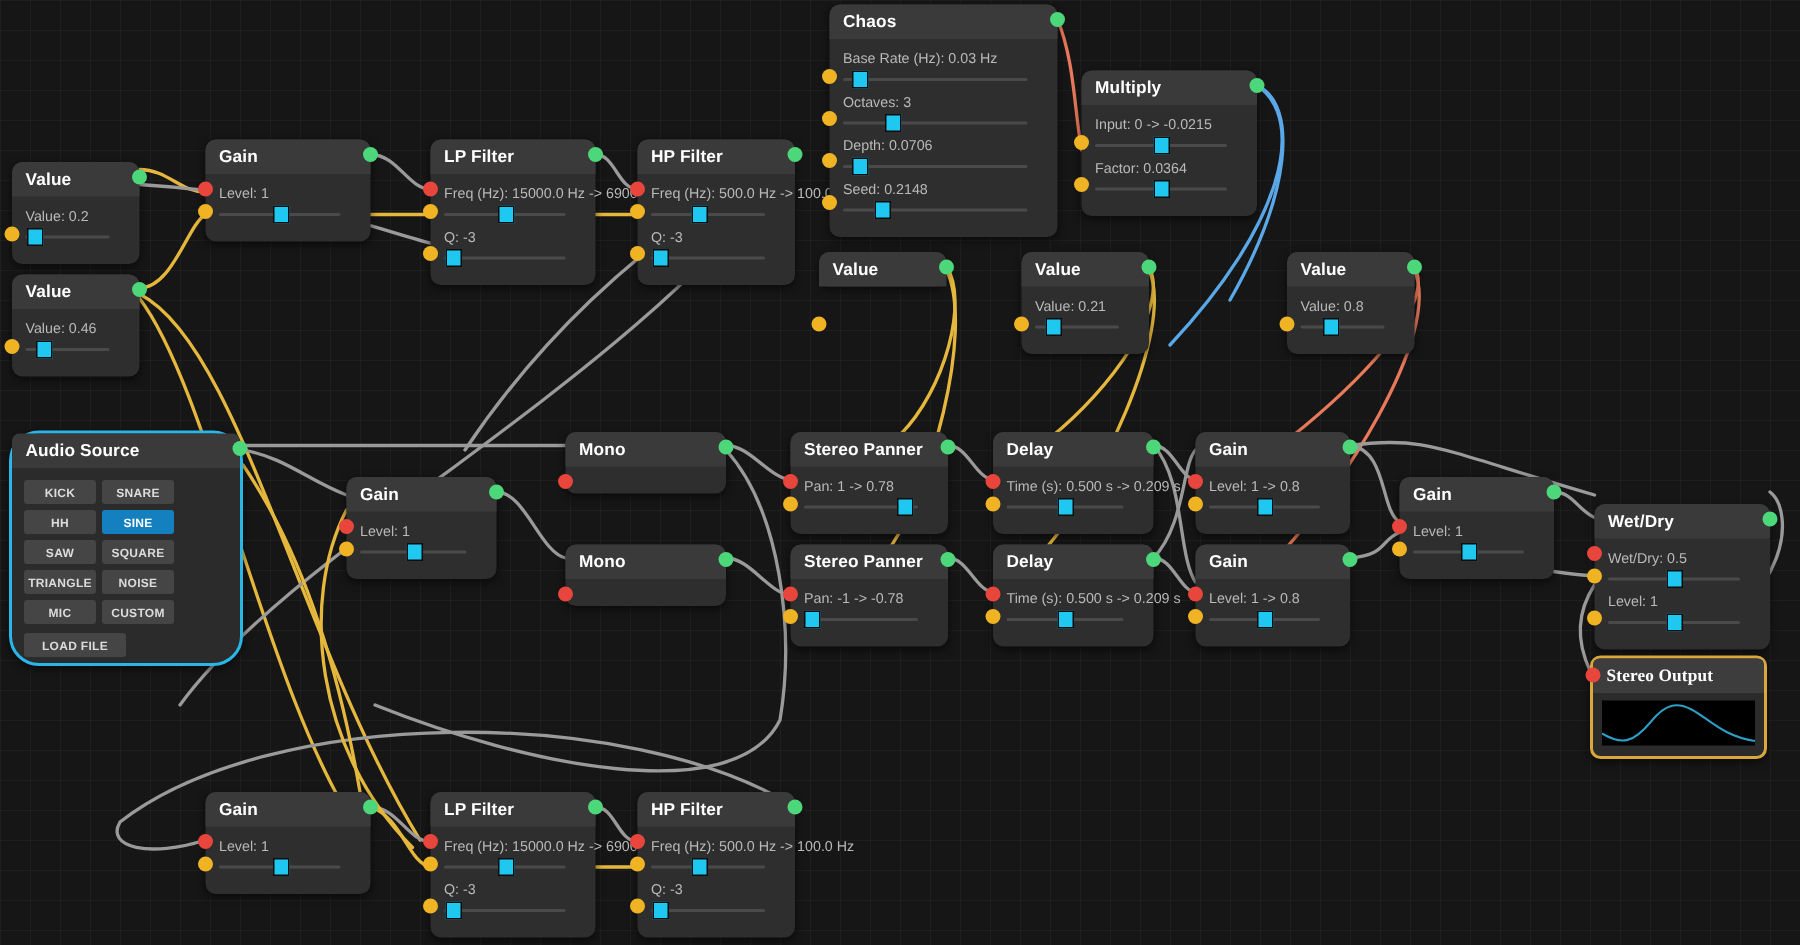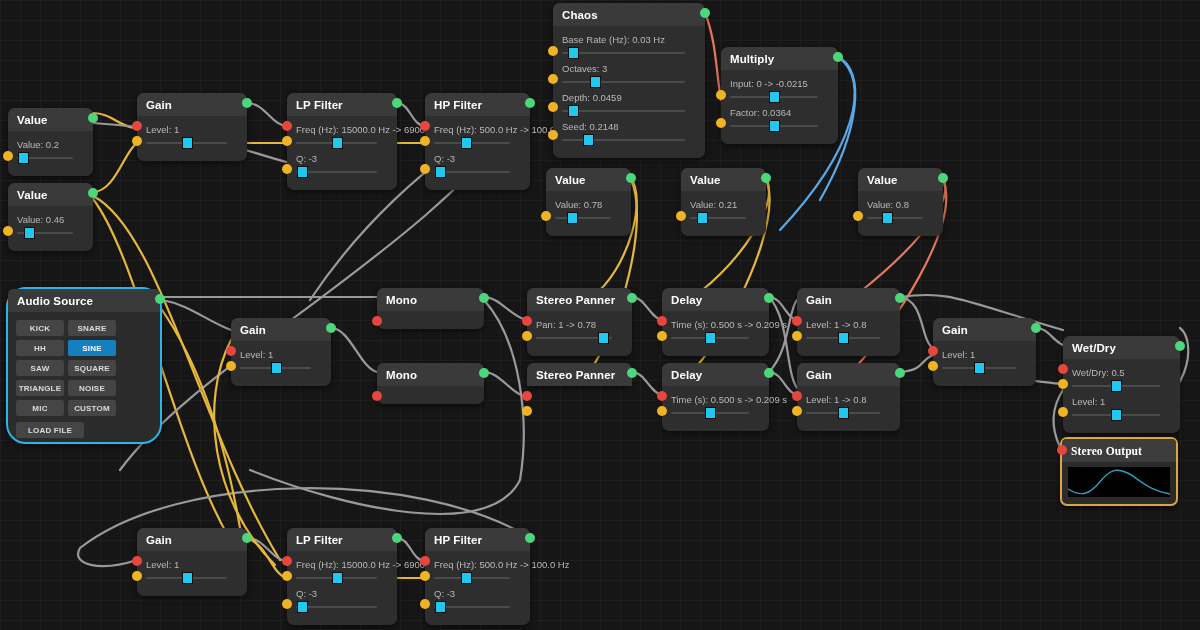--- a/index.html
+++ b/index.html
@@ -265,21 +265,21 @@
             </div>
           </div>
           <div class="param">
             <div class="param-label">Octaves: 3</div>
             <div class="slider">
               <div class="slider-track"></div>
               <div class="slider-knob" style="left: calc(27% - 5px);"></div>
             </div>
           </div>
           <div class="param">
-            <div class="param-label">Depth: 0.0459</div>
+            <div class="param-label">Depth: 0.0706</div>
             <div class="slider">
               <div class="slider-track"></div>
               <div class="slider-knob" style="left: calc(9% - 5px);"></div>
             </div>
           </div>
           <div class="param">
             <div class="param-label">Seed: 0.2148</div>
             <div class="slider">
               <div class="slider-track"></div>
               <div class="slider-knob" style="left: calc(21% - 5px);"></div>
@@ -309,29 +309,20 @@
               <div class="slider-knob" style="left: calc(50% - 5px);"></div>
             </div>
           </div>
         </div>
         <div class="port out" style="top: 5px;"></div>
         <div class="port ctrl" style="top: 43px;"></div>
         <div class="port ctrl" style="top: 71px;"></div>
       </div>
       <div class="node" style="left: 546px; top: 168px; width: 85px;">
         <div class="node-head">Value</div>
-        <div class="node-body">
-          <div class="param">
-            <div class="param-label">Value: 0.78</div>
-            <div class="slider">
-              <div class="slider-track"></div>
-              <div class="slider-knob" style="left: calc(30% - 5px);"></div>
-            </div>
-          </div>
-        </div>
         <div class="port out" style="top: 5px;"></div>
         <div class="port ctrl" style="top: 43px;"></div>
       </div>
       <div class="node" style="left: 681px; top: 168px; width: 85px;">
         <div class="node-head">Value</div>
         <div class="node-body">
           <div class="param">
             <div class="param-label">Value: 0.21</div>
             <div class="slider">
               <div class="slider-track"></div>
@@ -393,20 +384,29 @@
               <div class="slider-knob" style="left: calc(88% - 5px);"></div>
             </div>
           </div>
         </div>
         <div class="port in" style="top: 28px;"></div>
         <div class="port out" style="top: 5px;"></div>
         <div class="port ctrl" style="top: 43px;"></div>
       </div>
       <div class="node" style="left: 527px; top: 363px; width: 105px;">
         <div class="node-head">Stereo Panner</div>
+        <div class="node-body">
+          <div class="param">
+            <div class="param-label">Pan: -1 -&gt; -0.78</div>
+            <div class="slider">
+              <div class="slider-track"></div>
+              <div class="slider-knob" style="left: calc(6% - 5px);"></div>
+            </div>
+          </div>
+        </div>
         <div class="port in" style="top: 28px;"></div>
         <div class="port out" style="top: 5px;"></div>
         <div class="port ctrl" style="top: 43px;"></div>
       </div>
       <div class="node" style="left: 662px; top: 288px; width: 107px;">
         <div class="node-head">Delay</div>
         <div class="node-body">
           <div class="param">
             <div class="param-label">Time (s): 0.500 s -&gt; 0.209 s</div>
             <div class="slider">

